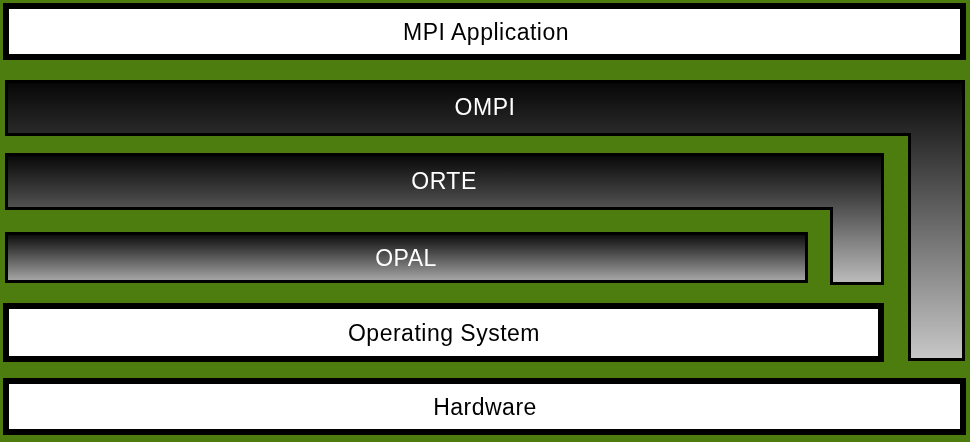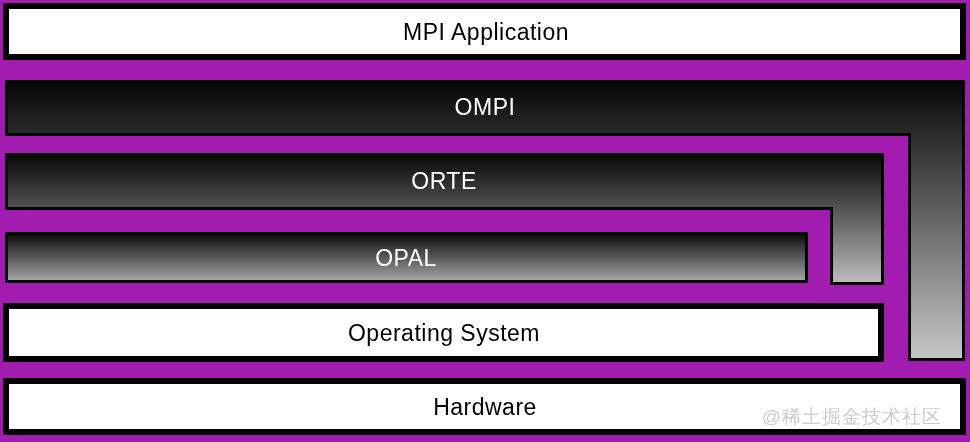--- a/index.html
+++ b/index.html
@@ -5,21 +5,21 @@
   html, body {
     margin: 0;
     padding: 0;
     background: #ffffff;
     font-family: "Liberation Sans", sans-serif;
   }
   .canvas {
     position: relative;
     width: 970px;
     height: 442px;
-    background: #a21caf;
+    background: #4d7c0f;
     overflow: hidden;
   }
   .canvas svg {
     position: absolute;
     top: 0;
     left: 0;
     display: block;
   }
   svg text {
     text-anchor: middle;
@@ -94,14 +94,13 @@
       <rect class="plain-box" x="6" y="306" width="875" height="53"></rect>
       <text class="on-light" x="444" y="333">Operating System</text>
     </g>
 
     <g>
       <rect class="plain-box" x="6" y="381" width="957" height="51"></rect>
       <text class="on-light" x="485" y="407">Hardware</text>
     </g>
   </svg>
 
-  <div class="watermark">@稀土掘金技术社区</div>
 </div>
 
 </body></html>

